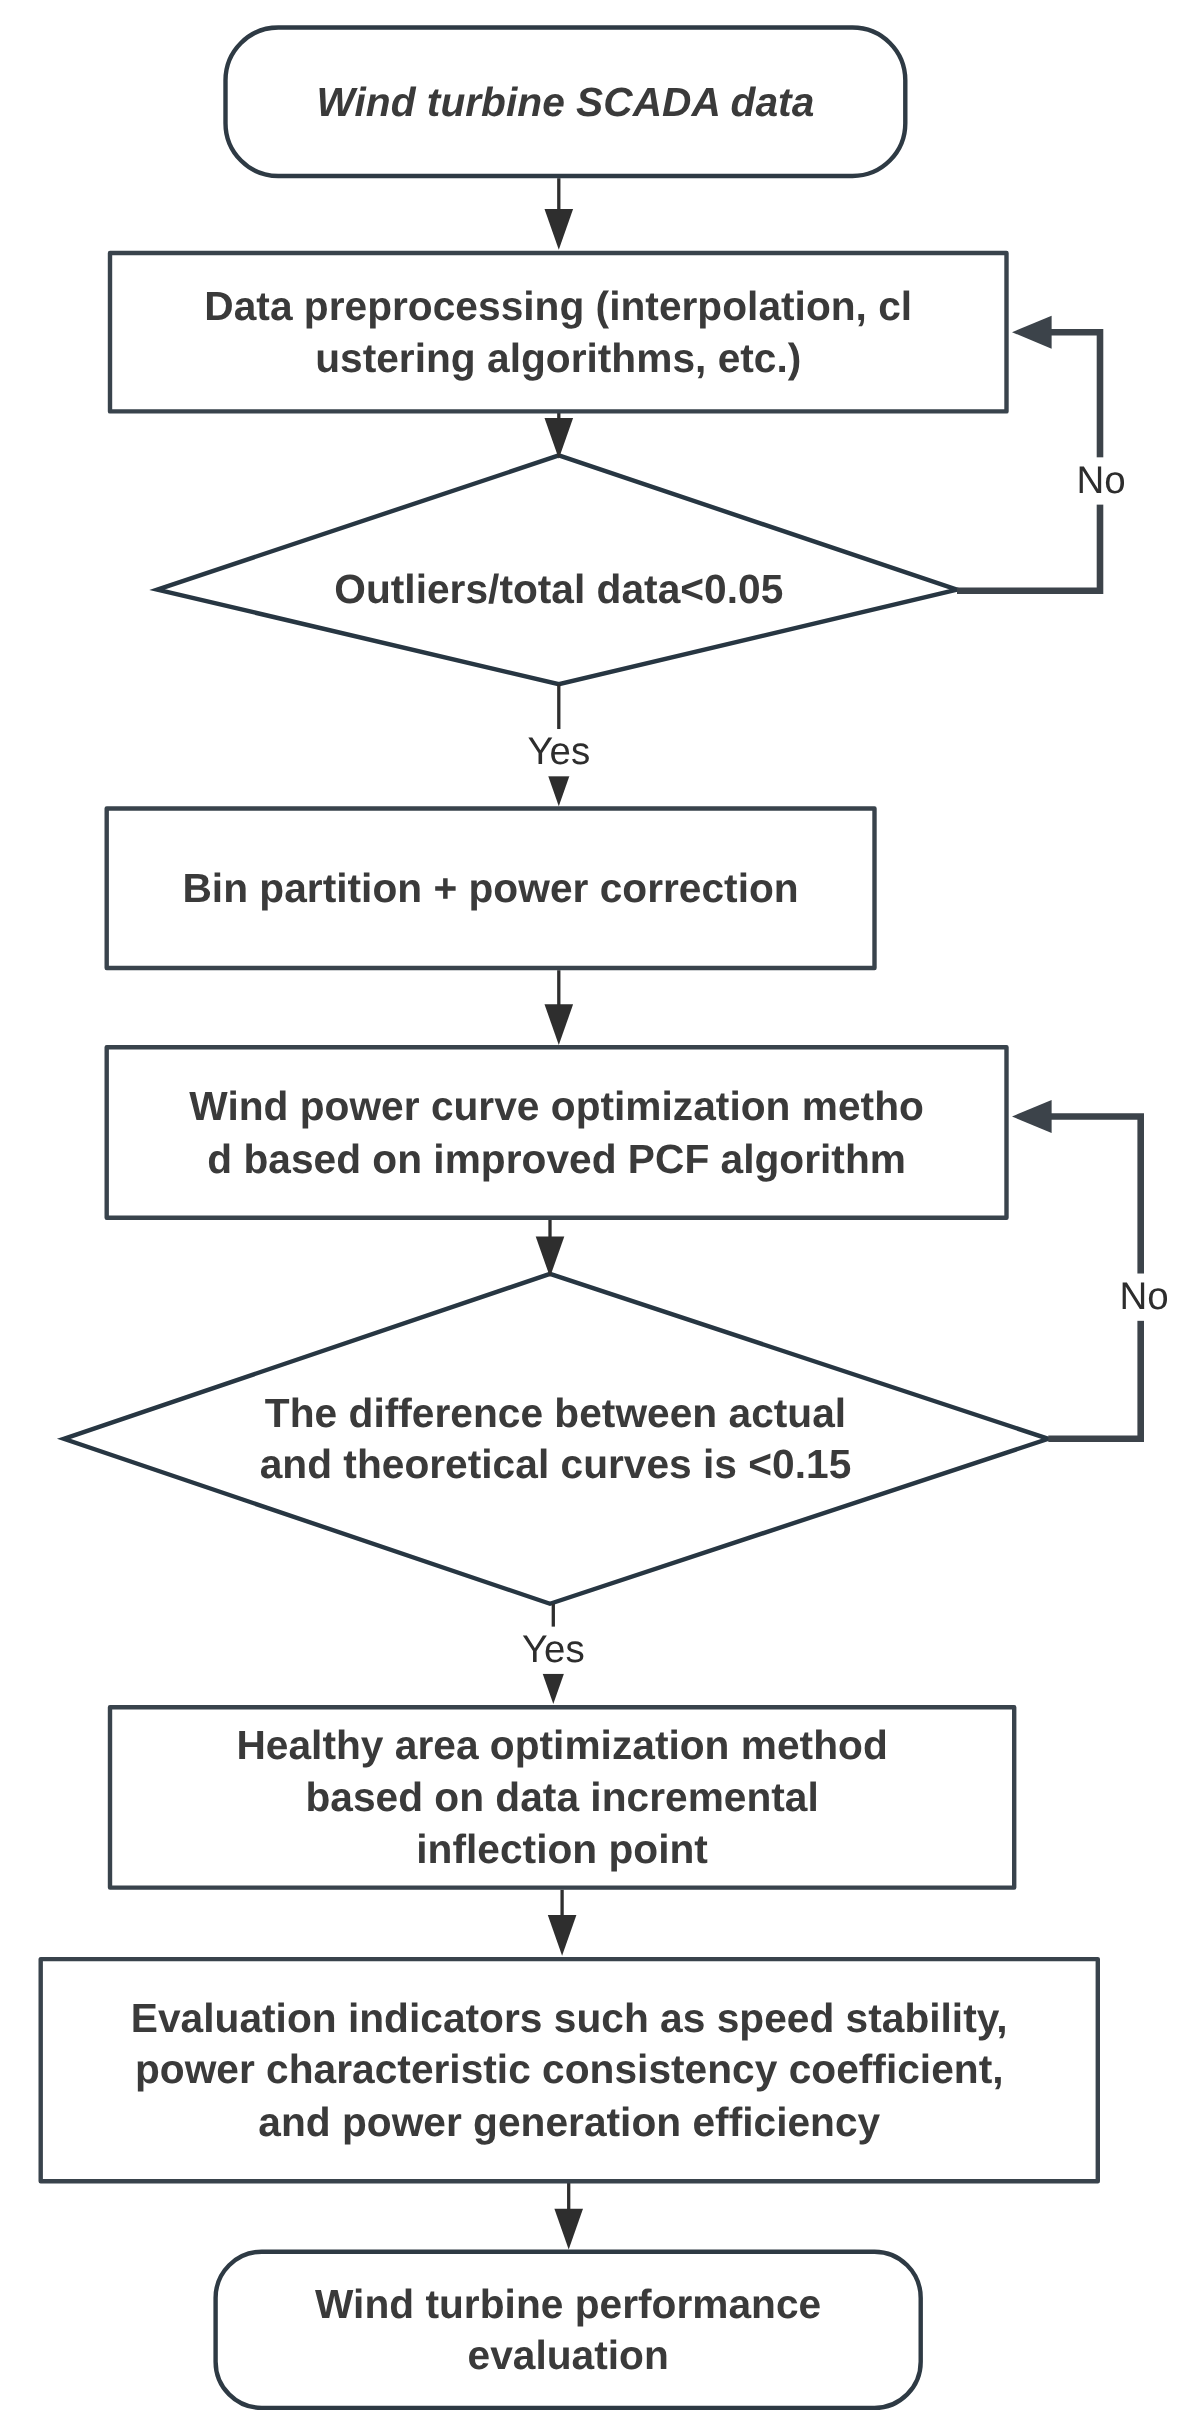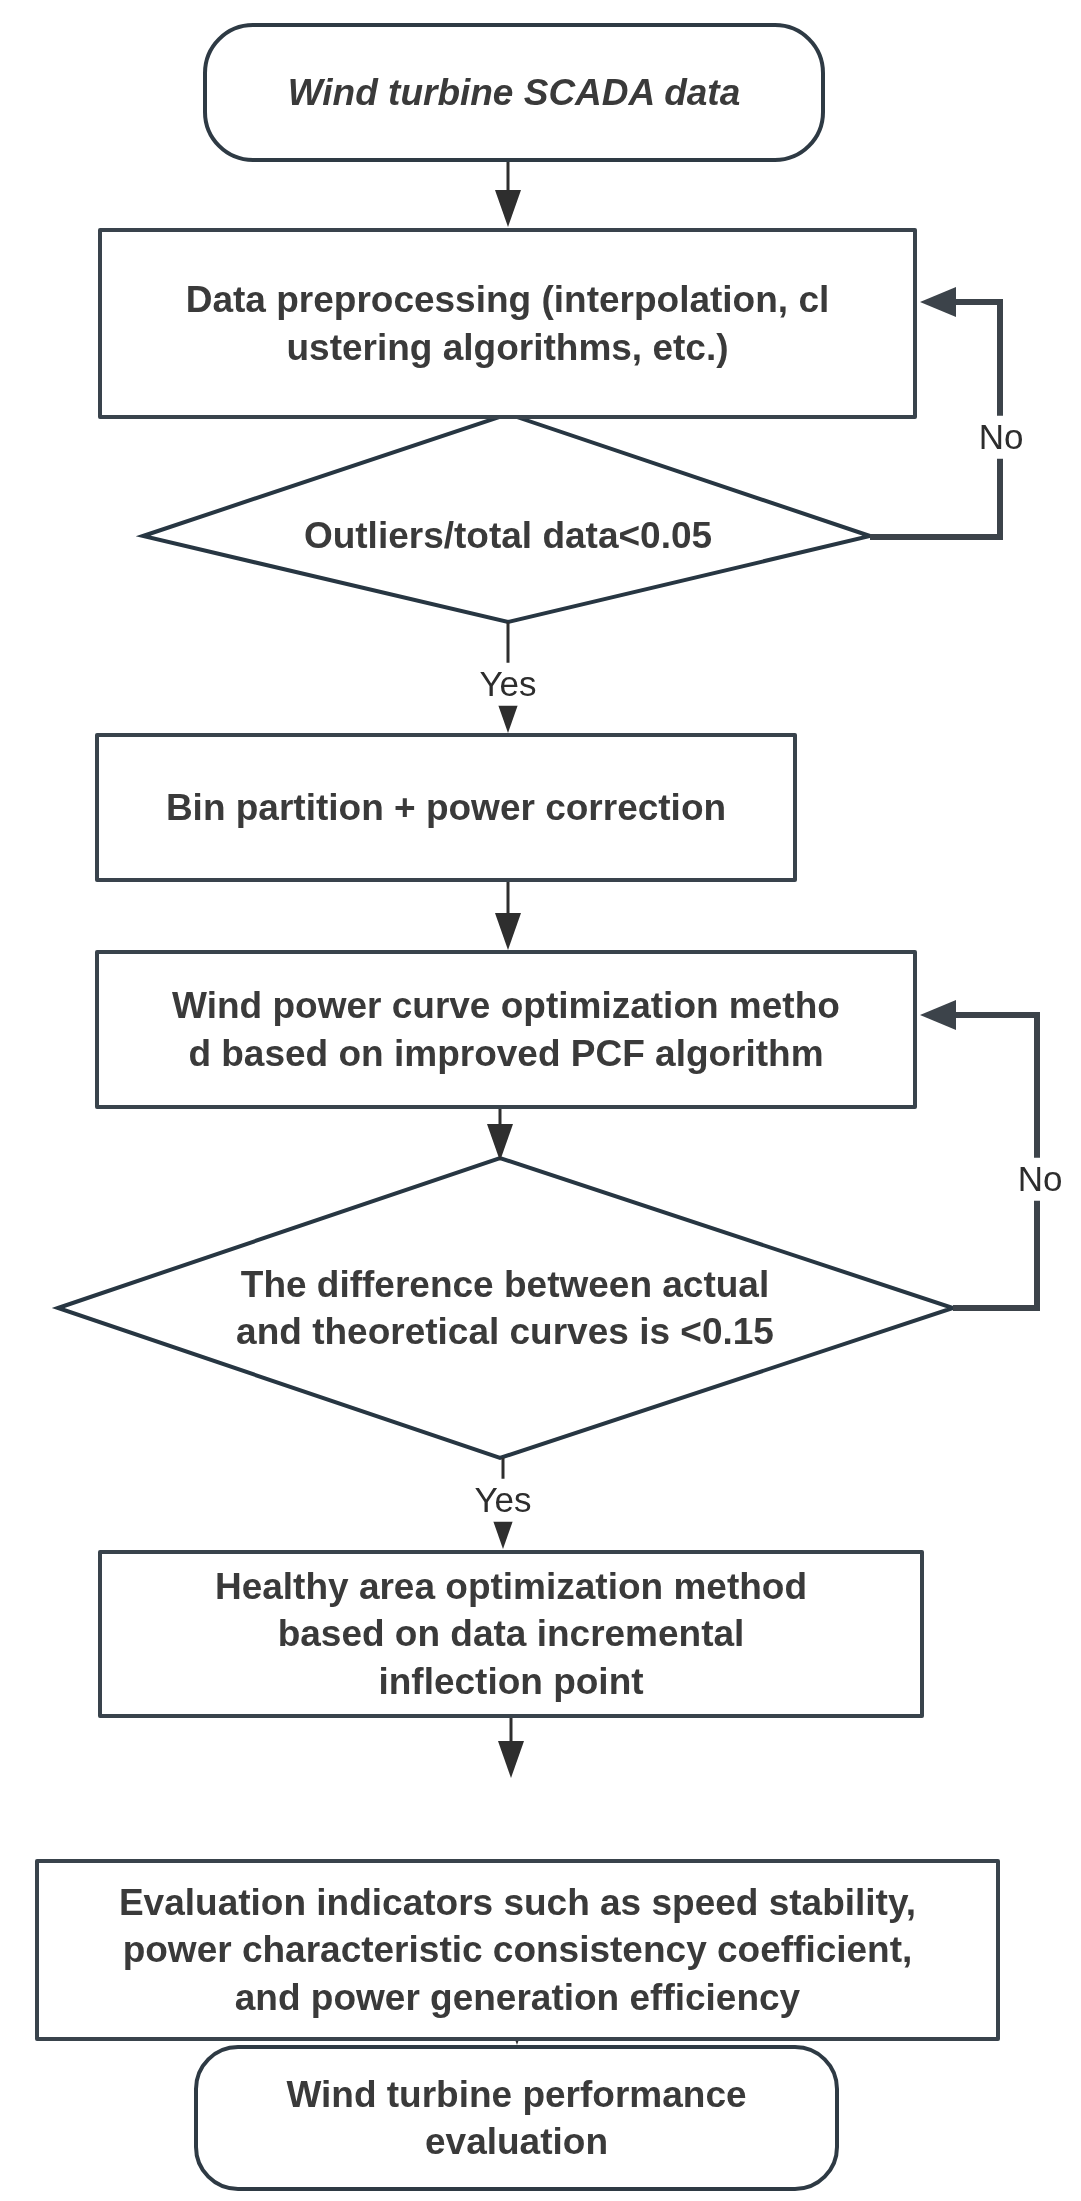--- a/index.html
+++ b/index.html
@@ -116,21 +116,21 @@
     <g>
       <line x1="517" y1="1948" x2="517" y2="2015" stroke="#2e2e2e" stroke-width="3"></line>
       <polygon points="517,2045 504,2008 530,2008" fill="#2e2e2e"></polygon>
     </g>
   </svg>
 
   <div class="node terminator" style="left:203px; top:23px; width:622px; height:139px; border-radius:50px;font-style:italic;">
     <span class="node-text">Wind turbine SCADA data</span>
   </div>
 
-  <div class="node process" style="left:98px; top:228px; width:819px; height:191px;">
+  <div class="node process" style="left:98px; top:228px; width:819px; height:148px;">
     <span class="node-text">Data preprocessing (interpolation, cl
 ustering algorithms, etc.)</span>
   </div>
 
   <div class="diamond-text-wrap" style="left:158px; top:500px; width:700px; height:72px;">
     <span class="diamond-text">Outliers/total data&lt;0.05</span>
   </div>
 
   <div class="node process" style="left:95px; top:733px; width:702px; height:149px;">
     <span class="node-text">Bin partition + power correction</span>
@@ -145,21 +145,21 @@
     <span class="diamond-text">The difference between actual
 and theoretical curves is &lt;0.15</span>
   </div>
 
   <div class="node process" style="left:98px; top:1550px; width:826px; height:168px;">
     <span class="node-text">Healthy area optimization method
 based on data incremental
 inflection point</span>
   </div>
 
-  <div class="node process" style="left:35px; top:1859px; width:965px; height:182px;">
+  <div class="node process" style="left:35px; top:1779px; width:965px; height:206px;">
     <span class="node-text">Evaluation indicators such as speed stability,
 power characteristic consistency coefficient,
 and power generation efficiency</span>
   </div>
 
   <div class="node terminator" style="left:194px; top:2045px; width:645px; height:146px; border-radius:44px;">
     <span class="node-text">Wind turbine performance
 evaluation</span>
   </div>
 

